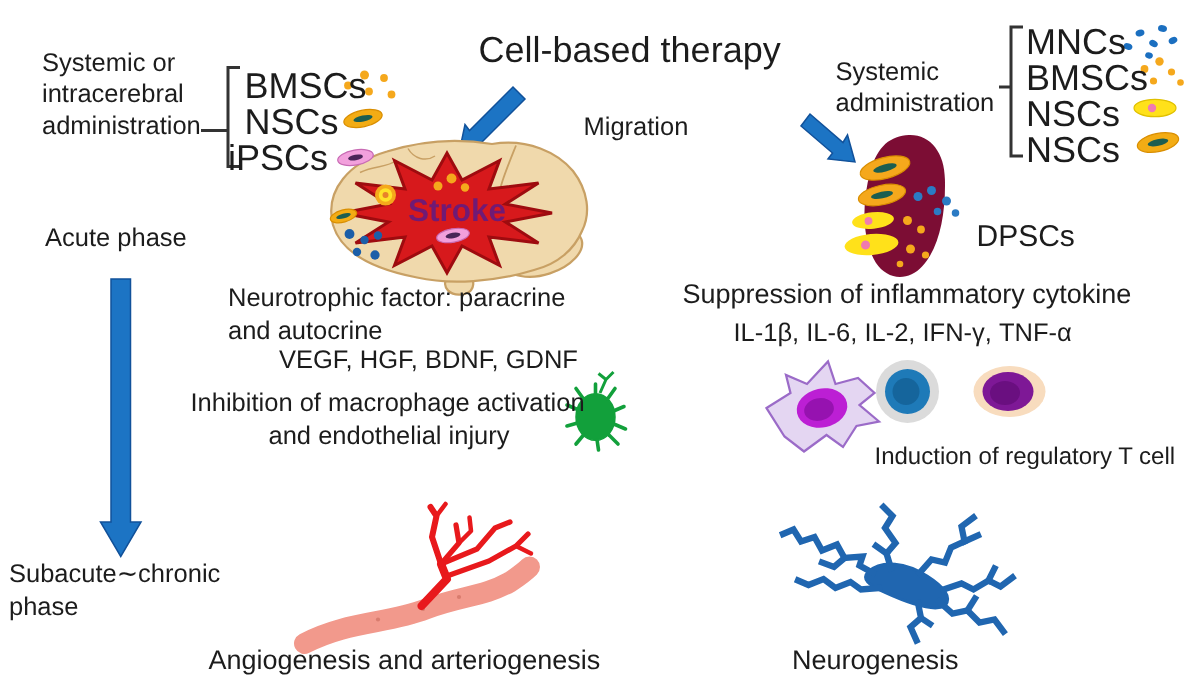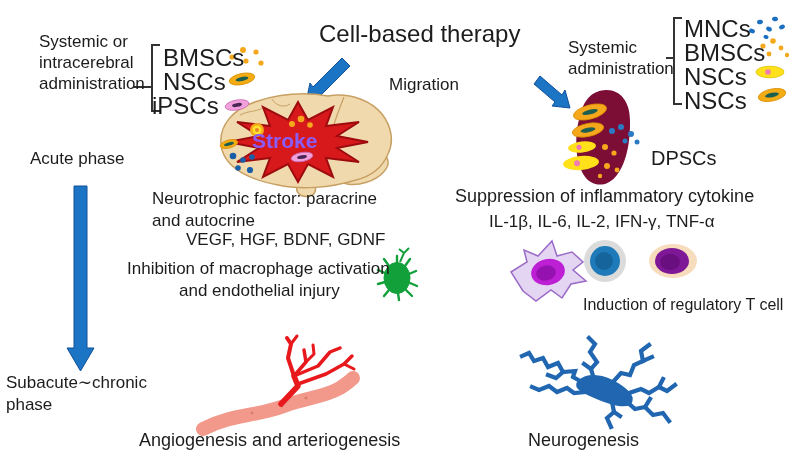--- a/index.html
+++ b/index.html
@@ -2,21 +2,21 @@
 <html><head>
 <meta charset="utf-8">
 <style>
   html,body{margin:0;padding:0;background:#fff;}
   .canvas{position:relative;width:800px;height:459px;background:#ffffff;
           font-family:"Liberation Sans",sans-serif;overflow:hidden;}
   .t{position:absolute;white-space:nowrap;color:#1c1c1c;}
   .fs24{font-size:24px;text-align:center;} .fs21{font-size:21px;font-weight:bold;}
   .fs20{font-size:20px;} .fs19{font-size:24px;} .fs18{font-size:18px;}
   .fs17{font-size:17px;} .fs16{font-size:16px;}
-  .stack{line-height:21px;margin-left:11px;} .stack2{line-height:22px;}
+  .stack{line-height:21px;} .stack2{line-height:22px;}
   svg{position:absolute;left:0;top:0;}
 </style>
 </head>
 <body>
 
 <div class="canvas">
 
   <svg width="800" height="459" viewBox="0 0 800 459">
 
     <g stroke="#333" stroke-width="2" fill="none">
@@ -235,21 +235,21 @@
 
   <div class="t fs19" style="left:684px;top:15px">MNCs</div>
   <div class="t fs19" style="left:684px;top:39px">BMSCs</div>
   <div class="t fs19" style="left:684px;top:63px">NSCs</div>
   <div class="t fs19" style="left:684px;top:87px">NSCs</div>
 
   <div class="t fs17" style="left:389px;top:75px">Migration</div>
 
   <div class="t fs17" style="left:30px;top:149px">Acute phase</div>
 
-  <div class="t fs21" style="left:252px;top:129px;color:#8b5cf6">Stroke</div>
+  <div class="t fs21" style="left:272px;top:129px;color:#701a75">Stroke</div>
 
   <div class="t fs20" style="left:651px;top:147px">DPSCs</div>
 
   <div class="t fs17 stack2" style="left:152px;top:188px">
     <div>Neurotrophic factor: paracrine</div>
     <div>and autocrine</div>
   </div>
   <div class="t fs17" style="left:186px;top:230px">VEGF, HGF, BDNF, GDNF</div>
 
   <div class="t fs17" style="left:127px;top:259px">Inhibition of macrophage activation</div>

